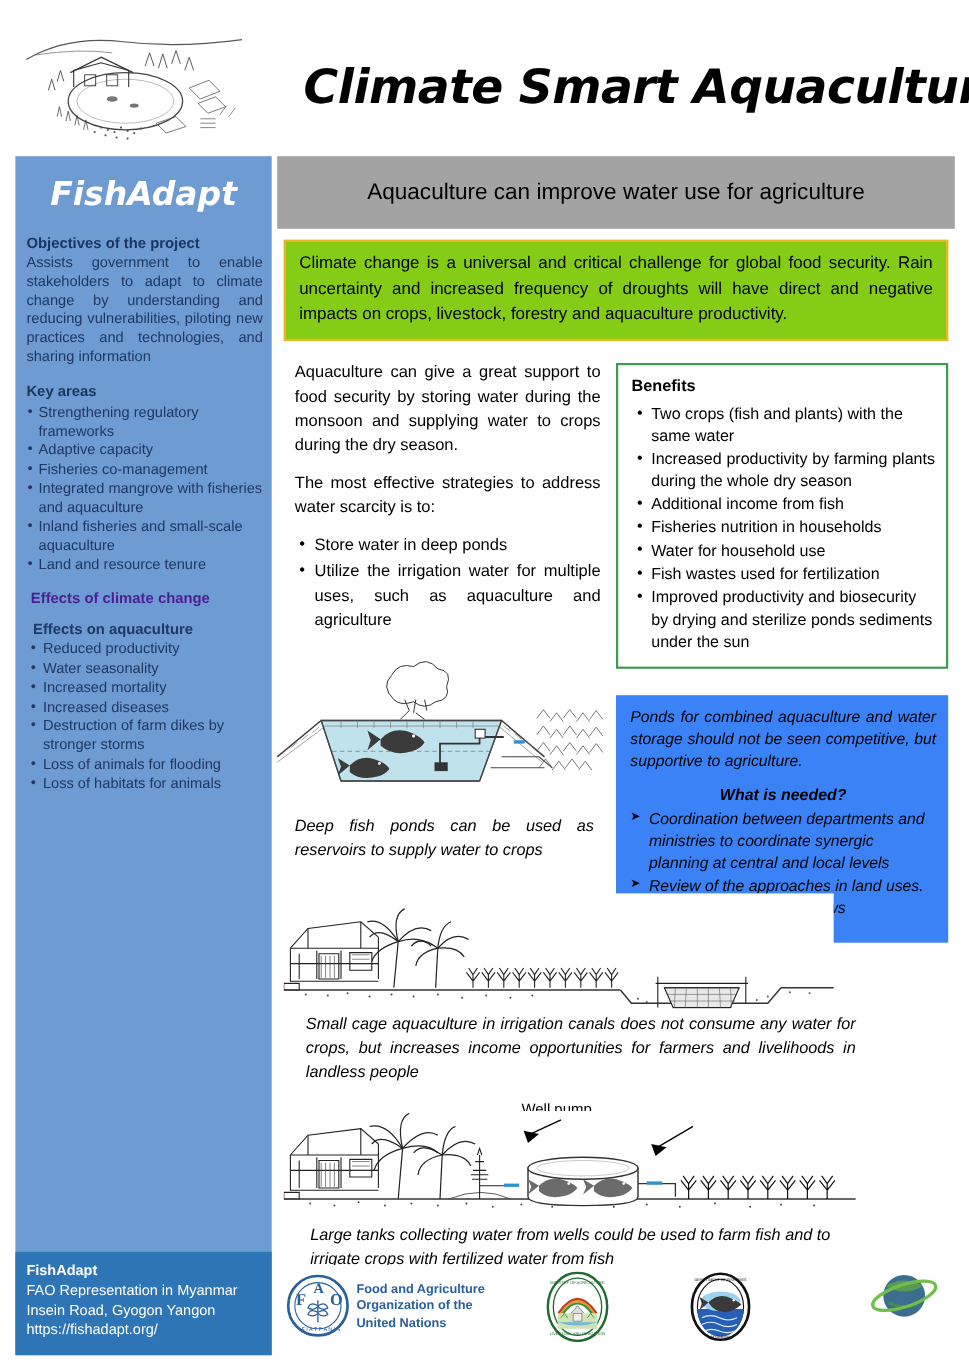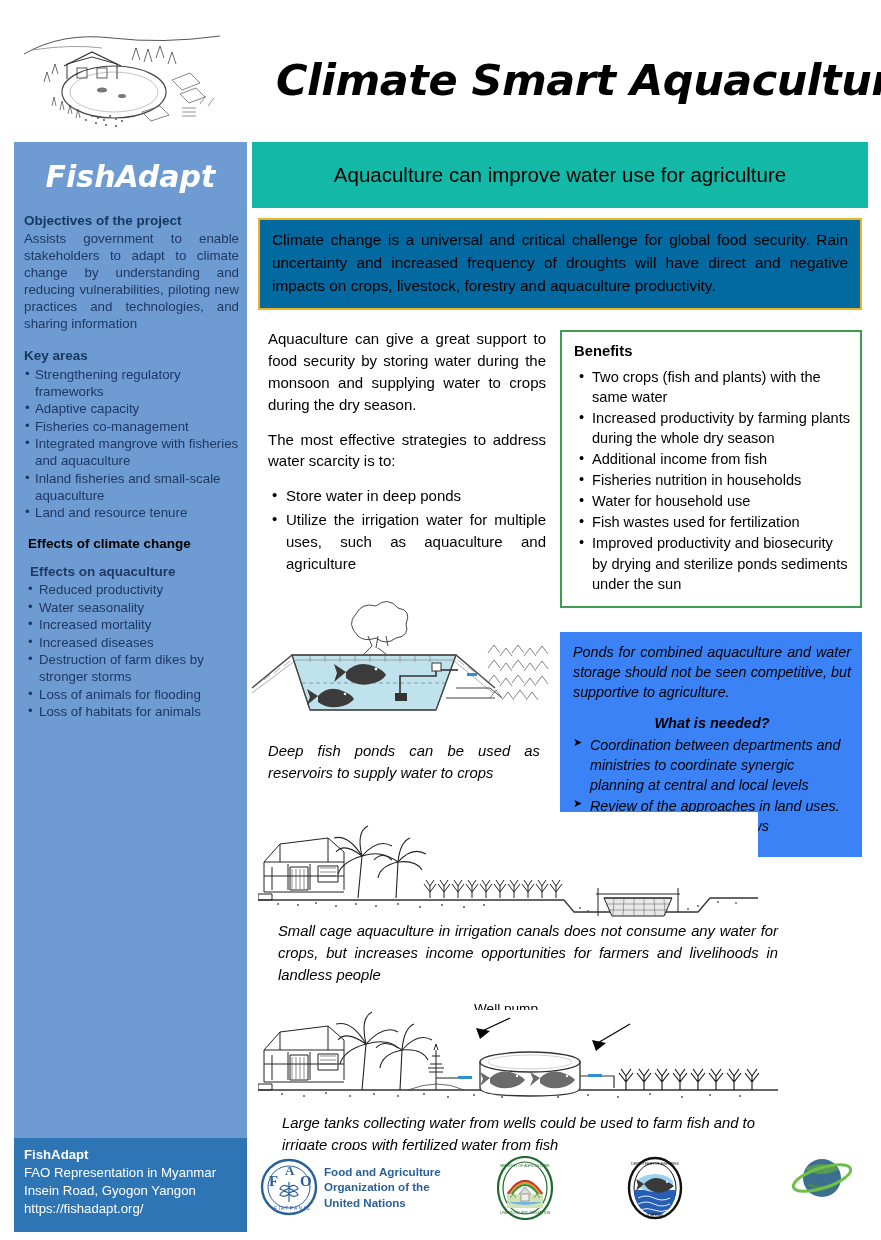--- a/index.html
+++ b/index.html
@@ -18,46 +18,46 @@
     letter-spacing:-0.5px;line-height:84px;text-align:center;white-space:nowrap;
   }
   
   .sidebar{position:absolute;left:14px;top:142px;width:233px;height:1090px;background:#6e9bd1;}
   .sidebar-brand{
     height:70px;line-height:70px;text-align:center;color:#ffffff;
     font-family:"DejaVu Sans",sans-serif;font-style:italic;font-weight:bold;font-size:30px;
   }
   .sb-body{padding:0 8px 0 10px;color:#1f3864;font-size:13.3px;line-height:1.28;}
   .sb-h{font-weight:bold;font-size:13.5px;color:#17375e;margin:0 0 1px 0;}
-  .sb-h.red{color:#000000;margin-left:4px;}
+  .sb-h.red{color:#4c1d95;margin-left:4px;}
   .sb-h.dark{color:#1f3864;margin-left:6px;}
   .sb-para{text-align:justify;margin:0 0 2px 0;color:#1f3864;}
   .sb-list{list-style:none;margin:0 0 0 0;padding:0;}
   .sb-list li{position:relative;padding-left:11px;margin-bottom:0.5px;color:#1f3864;}
   .sb-list li:before{content:"\2022";position:absolute;left:1px;top:-1px;}
   .sb-list.red li{color:#ff2600;padding-left:15px;}
   .sb-list.red li:before{left:4px;}
   .sb-list.dark li{padding-left:15px;}
   .sb-list.dark li:before{left:4px;}
   .sb-gap{height:13px;}
   .sb-gap-sm{height:10px;}
   .sidebar-footer{
     position:absolute;left:14px;top:1138px;width:233px;height:94px;background:#2e75b6;
     color:#ffffff;padding:8px 10px 0 10px;box-sizing:border-box;font-size:13.2px;line-height:1.37;
   }
   .sidebar-footer .ttl{font-weight:bold;}
   
   .banner{
-    position:absolute;left:252px;top:142px;width:616px;height:66px;background:#14b8a6;
+    position:absolute;left:252px;top:142px;width:616px;height:66px;background:#a3a3a3;
     text-align:center;line-height:66px;font-size:20.5px;color:#000;
   }
   
   .intro{
     position:absolute;left:258px;top:218px;width:604px;height:92px;
-    border:2px solid #f0b323;background:#0369a1;box-sizing:border-box;
+    border:2px solid #f0b323;background:#84cc16;box-sizing:border-box;
     padding:8px 12px;font-size:15.4px;line-height:1.5;text-align:justify;color:#000;
   }
   
   .col-left{position:absolute;left:268px;top:328px;width:278px;font-size:15px;line-height:1.46;color:#000;}
   .col-left p{margin:0 0 13px 0;text-align:justify;}
   .ul-plain{list-style:none;margin:0;padding:0;}
   .ul-plain li{position:relative;padding-left:18px;margin-bottom:2px;text-align:justify;}
   .ul-plain li:before{content:"\2022";position:absolute;left:4px;top:-1px;}
   
   .benefits{

